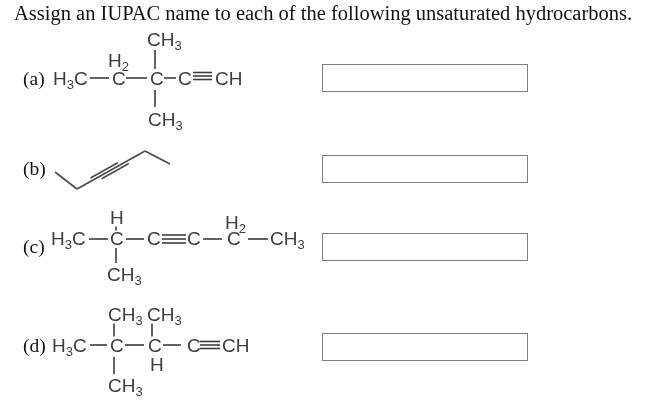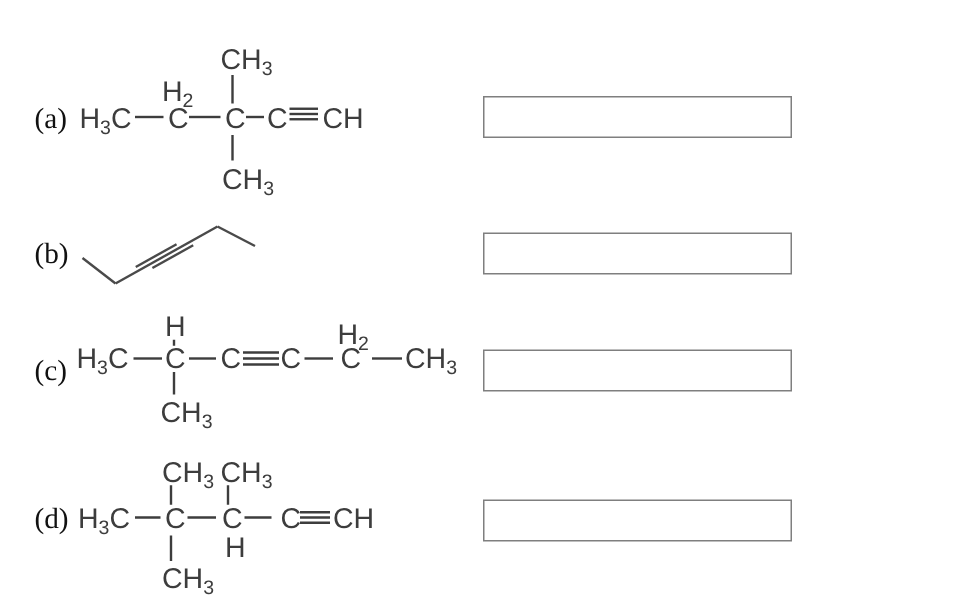--- a/index.html
+++ b/index.html
@@ -10,20 +10,21 @@
   #canvas{position:absolute;left:0;top:0;}
   text.formula{font-family:"Liberation Sans","DejaVu Sans",sans-serif;font-size:19px;fill:#3d3d3d;}
   text.slabel{font-family:"Liberation Serif","DejaVu Serif",serif;font-size:19.5px;fill:#111111;}
   .ansbox{position:absolute;box-sizing:border-box;border:1.5px solid #7f7f7f;background:#ffffff;
           font-size:15px;color:#222;padding:2px 4px;outline:none;border-radius:0;}
 </style>
 </head>
 <body>
 
 <div class="page">
+  <div class="title">Assign an IUPAC name to each of the following unsaturated hydrocarbons.</div>
   <svg id="canvas" width="650" height="403" viewBox="0 0 650 403">
       <text x="23" y="85" class="slabel"><tspan>(a)</tspan></text>
       <text x="147" y="46" class="formula"><tspan>CH</tspan><tspan font-size="13" dy="4">3</tspan></text>
       <text x="108" y="67" class="formula"><tspan>H</tspan><tspan font-size="13" dy="4">2</tspan></text>
       <text x="53" y="85" class="formula"><tspan>H</tspan><tspan font-size="13" dy="4">3</tspan><tspan dy="-4">C</tspan></text>
       <text x="112" y="85" class="formula"><tspan>C</tspan></text>
       <text x="150" y="85" class="formula"><tspan>C</tspan></text>
       <text x="178" y="85" class="formula"><tspan>C</tspan></text>
       <text x="215" y="85" class="formula"><tspan>CH</tspan></text>
       <text x="148" y="126" class="formula"><tspan>CH</tspan><tspan font-size="13" dy="4">3</tspan></text>

